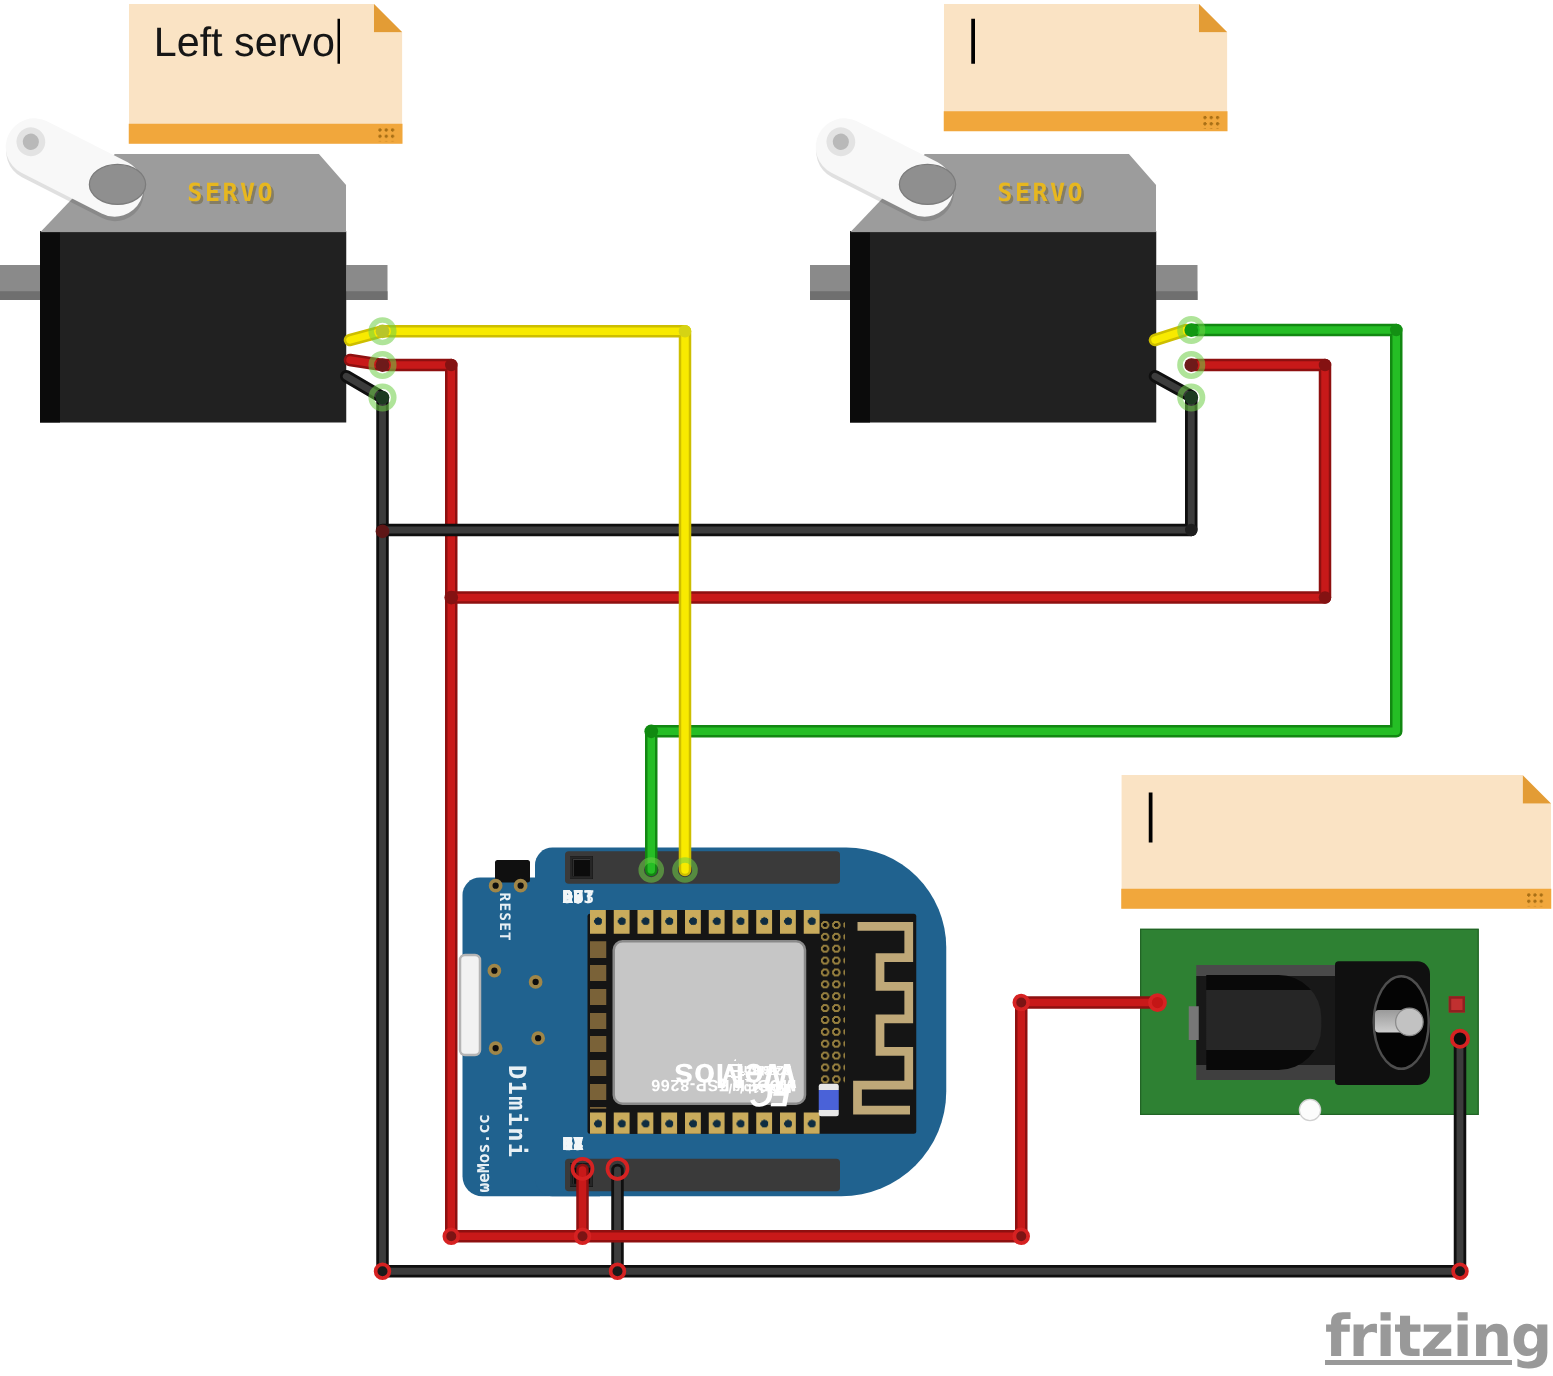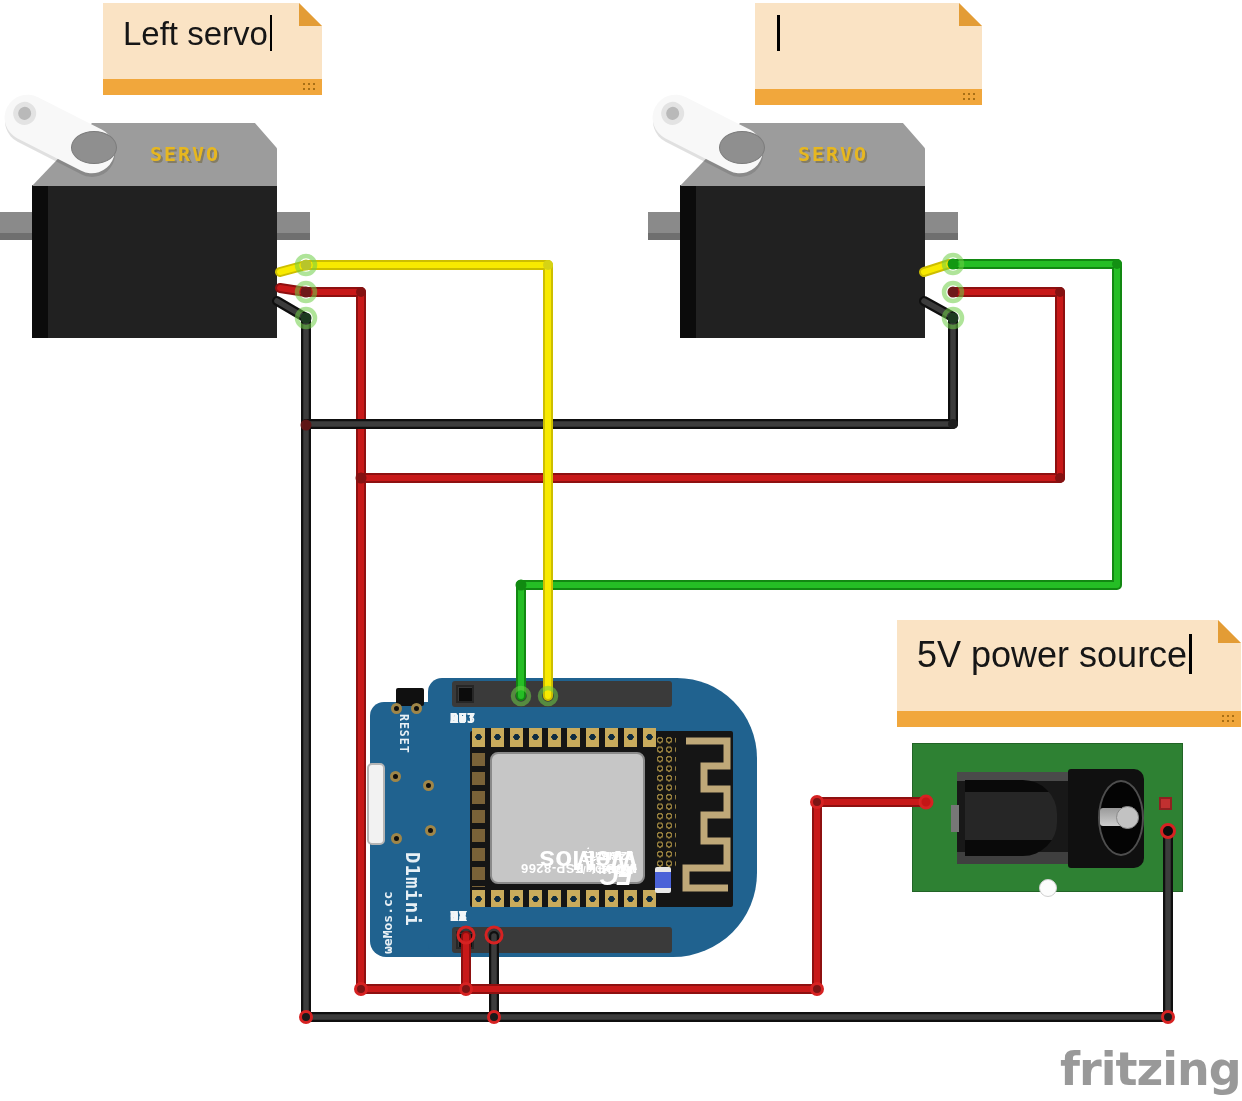--- a/index.html
+++ b/index.html
@@ -104,21 +104,21 @@
   .wo,.wi{fill:none;stroke-linecap:round;stroke-linejoin:round;}
   .wr-o{stroke:var(--wire-red-edge);stroke-width:10;} .wr-i{stroke:var(--wire-red);stroke-width:6;}
   .wb-o{stroke:var(--wire-black-edge);stroke-width:10;} .wb-i{stroke:var(--wire-black);stroke-width:5.5;}
   .wy-o{stroke:var(--wire-yellow-edge);stroke-width:10;} .wy-i{stroke:var(--wire-yellow);stroke-width:6;}
   .wg-o{stroke:var(--wire-green-edge);stroke-width:10;} .wg-i{stroke:var(--wire-green);stroke-width:6;}
   .rgring{stroke:var(--ring-green);stroke-width:4.5;fill:none;}
   .rring{stroke:var(--ring-red);stroke-width:3;}
 
   
   .watermark{left:1060px;top:1042px;font-family:"DejaVu Sans",sans-serif;font-weight:bold;
-             font-size:46px;color:var(--fritzing-gray);letter-spacing:-1px;z-index:50;}
+             font-size:46px;color:var(--fritzing-gray);letter-spacing:-1px;z-index:50;text-decoration:underline;}
 </style>
 </head>
 <body>
 
 <div id="canvas">
 
   <div class="servo" style="left:0;top:85px">
     <div class="tab tab-l"></div>
     <div class="tab tab-r"></div>
     <div class="s-body"></div>
@@ -318,21 +318,21 @@
         <circle cx="953" cy="292" r="9" class="rgring"></circle>
       <circle cx="953" cy="318" r="5.5" fill="#1C3A20"></circle>
         <circle cx="953" cy="318" r="9" class="rgring"></circle>
       <circle cx="521" cy="696" r="8" class="rgring"></circle>
       <circle cx="548" cy="696" r="8" class="rgring"></circle>
       <circle cx="466" cy="935" r="8" fill="none" class="rring"></circle>
       <circle cx="494" cy="935" r="8" fill="none" class="rring"></circle>
     </g>
   </svg>
 
-  <div class="note" style="left:103px;top:3px;width:219px;height:92px">
+  <div class="note" style="left:103px;top:3px;width:219px;height:112px">
     <div class="note-body"></div>
     <div class="note-fold"></div>
     <div class="note-bar">
         <div class="grip"></div>
       </div>
     <div class="note-text"><span style="position:relative">Left servo</span><span class="caret"></span></div>
   </div>
 
   <div class="note" style="left:755px;top:3px;width:227px;height:102px">
     <div class="note-body"></div>
@@ -342,17 +342,17 @@
       </div>
     <div class="note-text"><span class="caret"></span></div>
   </div>
 
   <div class="note" style="left:897px;top:620px;width:344px;height:107px">
     <div class="note-body"></div>
     <div class="note-fold"></div>
     <div class="note-bar">
         <div class="grip"></div>
       </div>
-    <div class="note-text big"><span style="position:relative">5V power source</span><span class="caret"></span></div>
+    <div class="note-text big"><span class="caret"></span></div>
   </div>
 
   <div class="watermark">fritzing</div>
 </div>
 
 </body></html>

